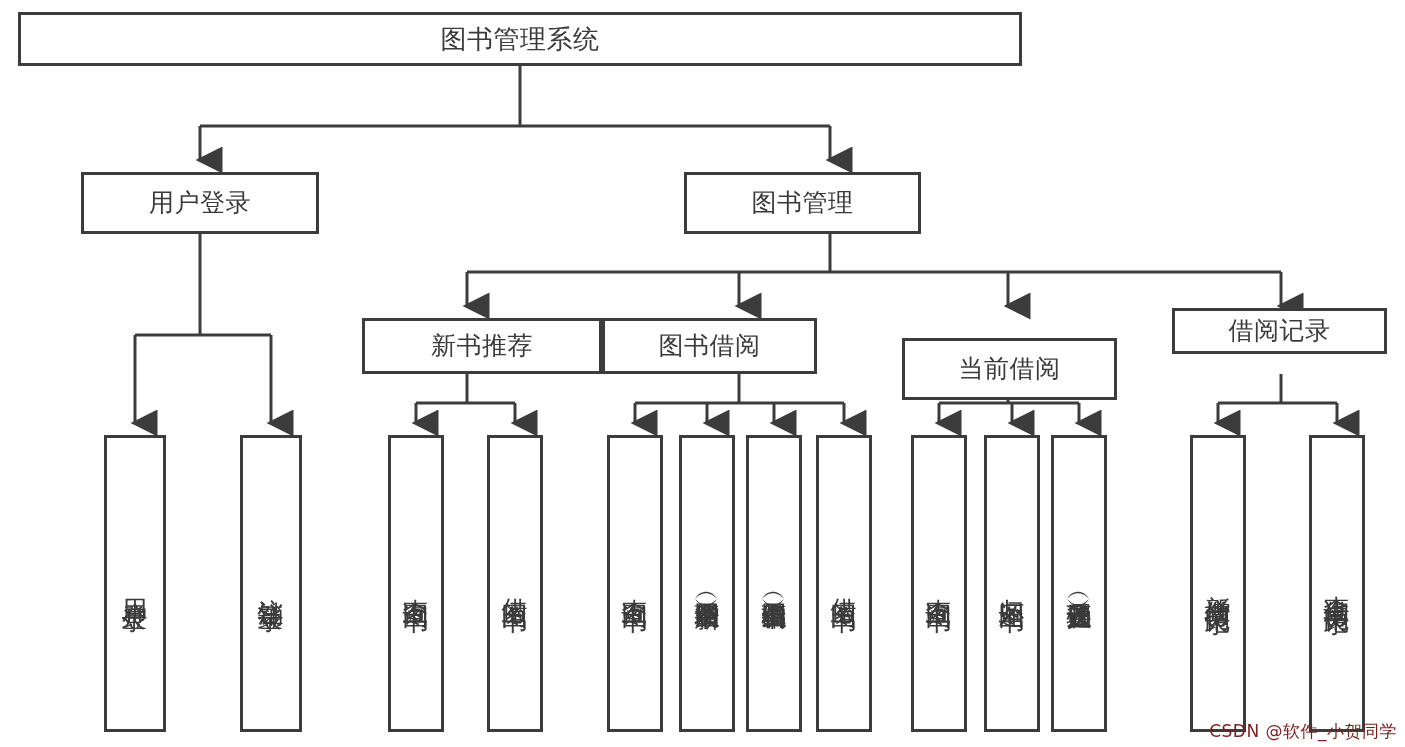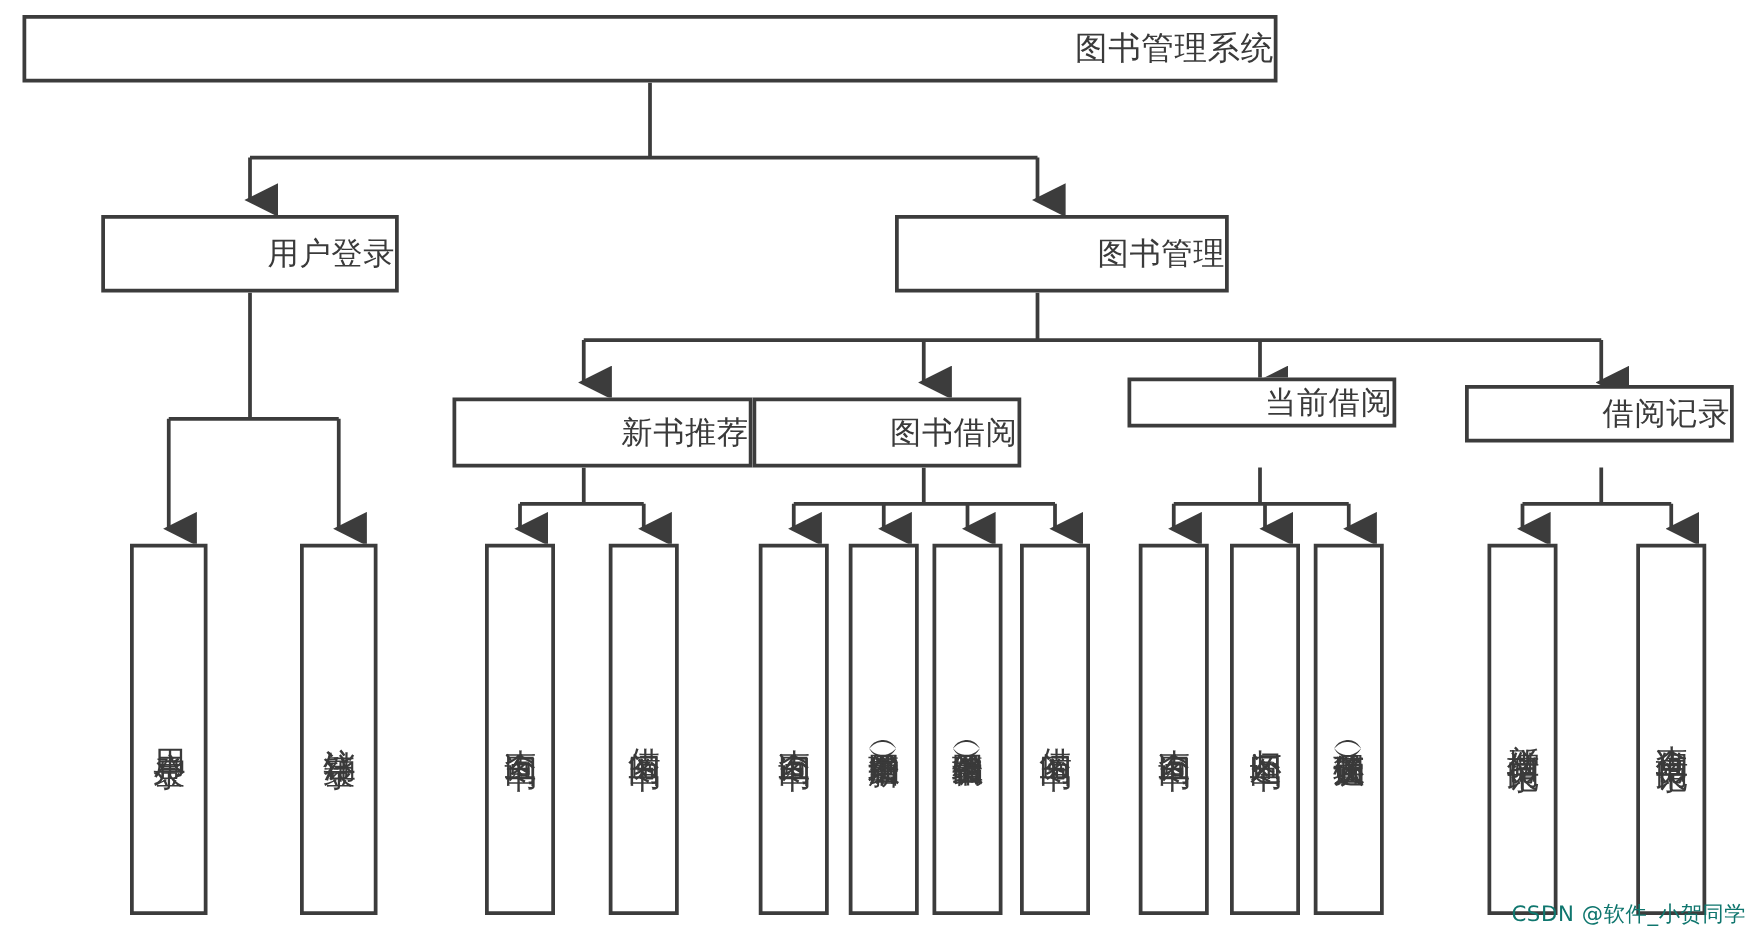--- a/index.html
+++ b/index.html
@@ -25,21 +25,21 @@
     height: 747px;
     pointer-events: none;
   }
   .node {
     position: absolute;
     box-sizing: border-box;
     background: #ffffff;
     border: 3px solid #3c3c3c;
     display: flex;
     align-items: center;
-    justify-content: flex-end;
+    justify-content: center;
     overflow: hidden;
   }
   .node .label {
     display: block;
     text-align: center;
     color: #3a3a3a;
     line-height: 1.18;
     white-space: nowrap;
   }
   
@@ -63,21 +63,21 @@
   }
   .node.v.tight .label {
     font-size: 25px;
     letter-spacing: 0px;
   }
   .watermark {
     position: absolute;
     right: 8px;
     bottom: 4px;
     font-size: 17px;
-    color: #0f766e;
+    color: #7f1d1d;
     white-space: nowrap;
     letter-spacing: 0.5px;
   }
 </style>
 </head>
 <body>
 
 <div id="canvas">
 
   <svg id="wires" viewBox="0 0 1405 747" xmlns="http://www.w3.org/2000/svg">
@@ -132,31 +132,31 @@
     </g>
   </svg>
 
   <div class="node h root" style="left:18px; top:12px; width:1004px; height:54px;">
     <span class="label">图书管理系统</span>
   </div>
 
   <div class="node h" style="left:81px; top:172px; width:238px; height:62px;">
     <span class="label">用户登录</span>
   </div>
-  <div class="node h" style="left:716px; top:172px; width:267px; height:62px;">
+  <div class="node h" style="left:684px; top:172px; width:237px; height:62px;">
     <span class="label">图书管理</span>
   </div>
 
   <div class="node h" style="left:362px; top:318px; width:240px; height:56px;">
     <span class="label">新书推荐</span>
   </div>
   <div class="node h" style="left:602px; top:318px; width:215px; height:56px;">
     <span class="label">图书借阅</span>
   </div>
-  <div class="node h" style="left:902px; top:302px; width:215px; height:40px;">
+  <div class="node h" style="left:902px; top:338px; width:215px; height:62px;">
     <span class="label">当前借阅</span>
   </div>
   <div class="node h" style="left:1172px; top:308px; width:215px; height:46px;">
     <span class="label">借阅记录</span>
   </div>
 
   <div class="node v" style="left:104px; top:435px; width:62px; height:297px;">
     <span class="label">用户登录</span>
   </div>
   <div class="node v" style="left:240px; top:435px; width:62px; height:297px;">

